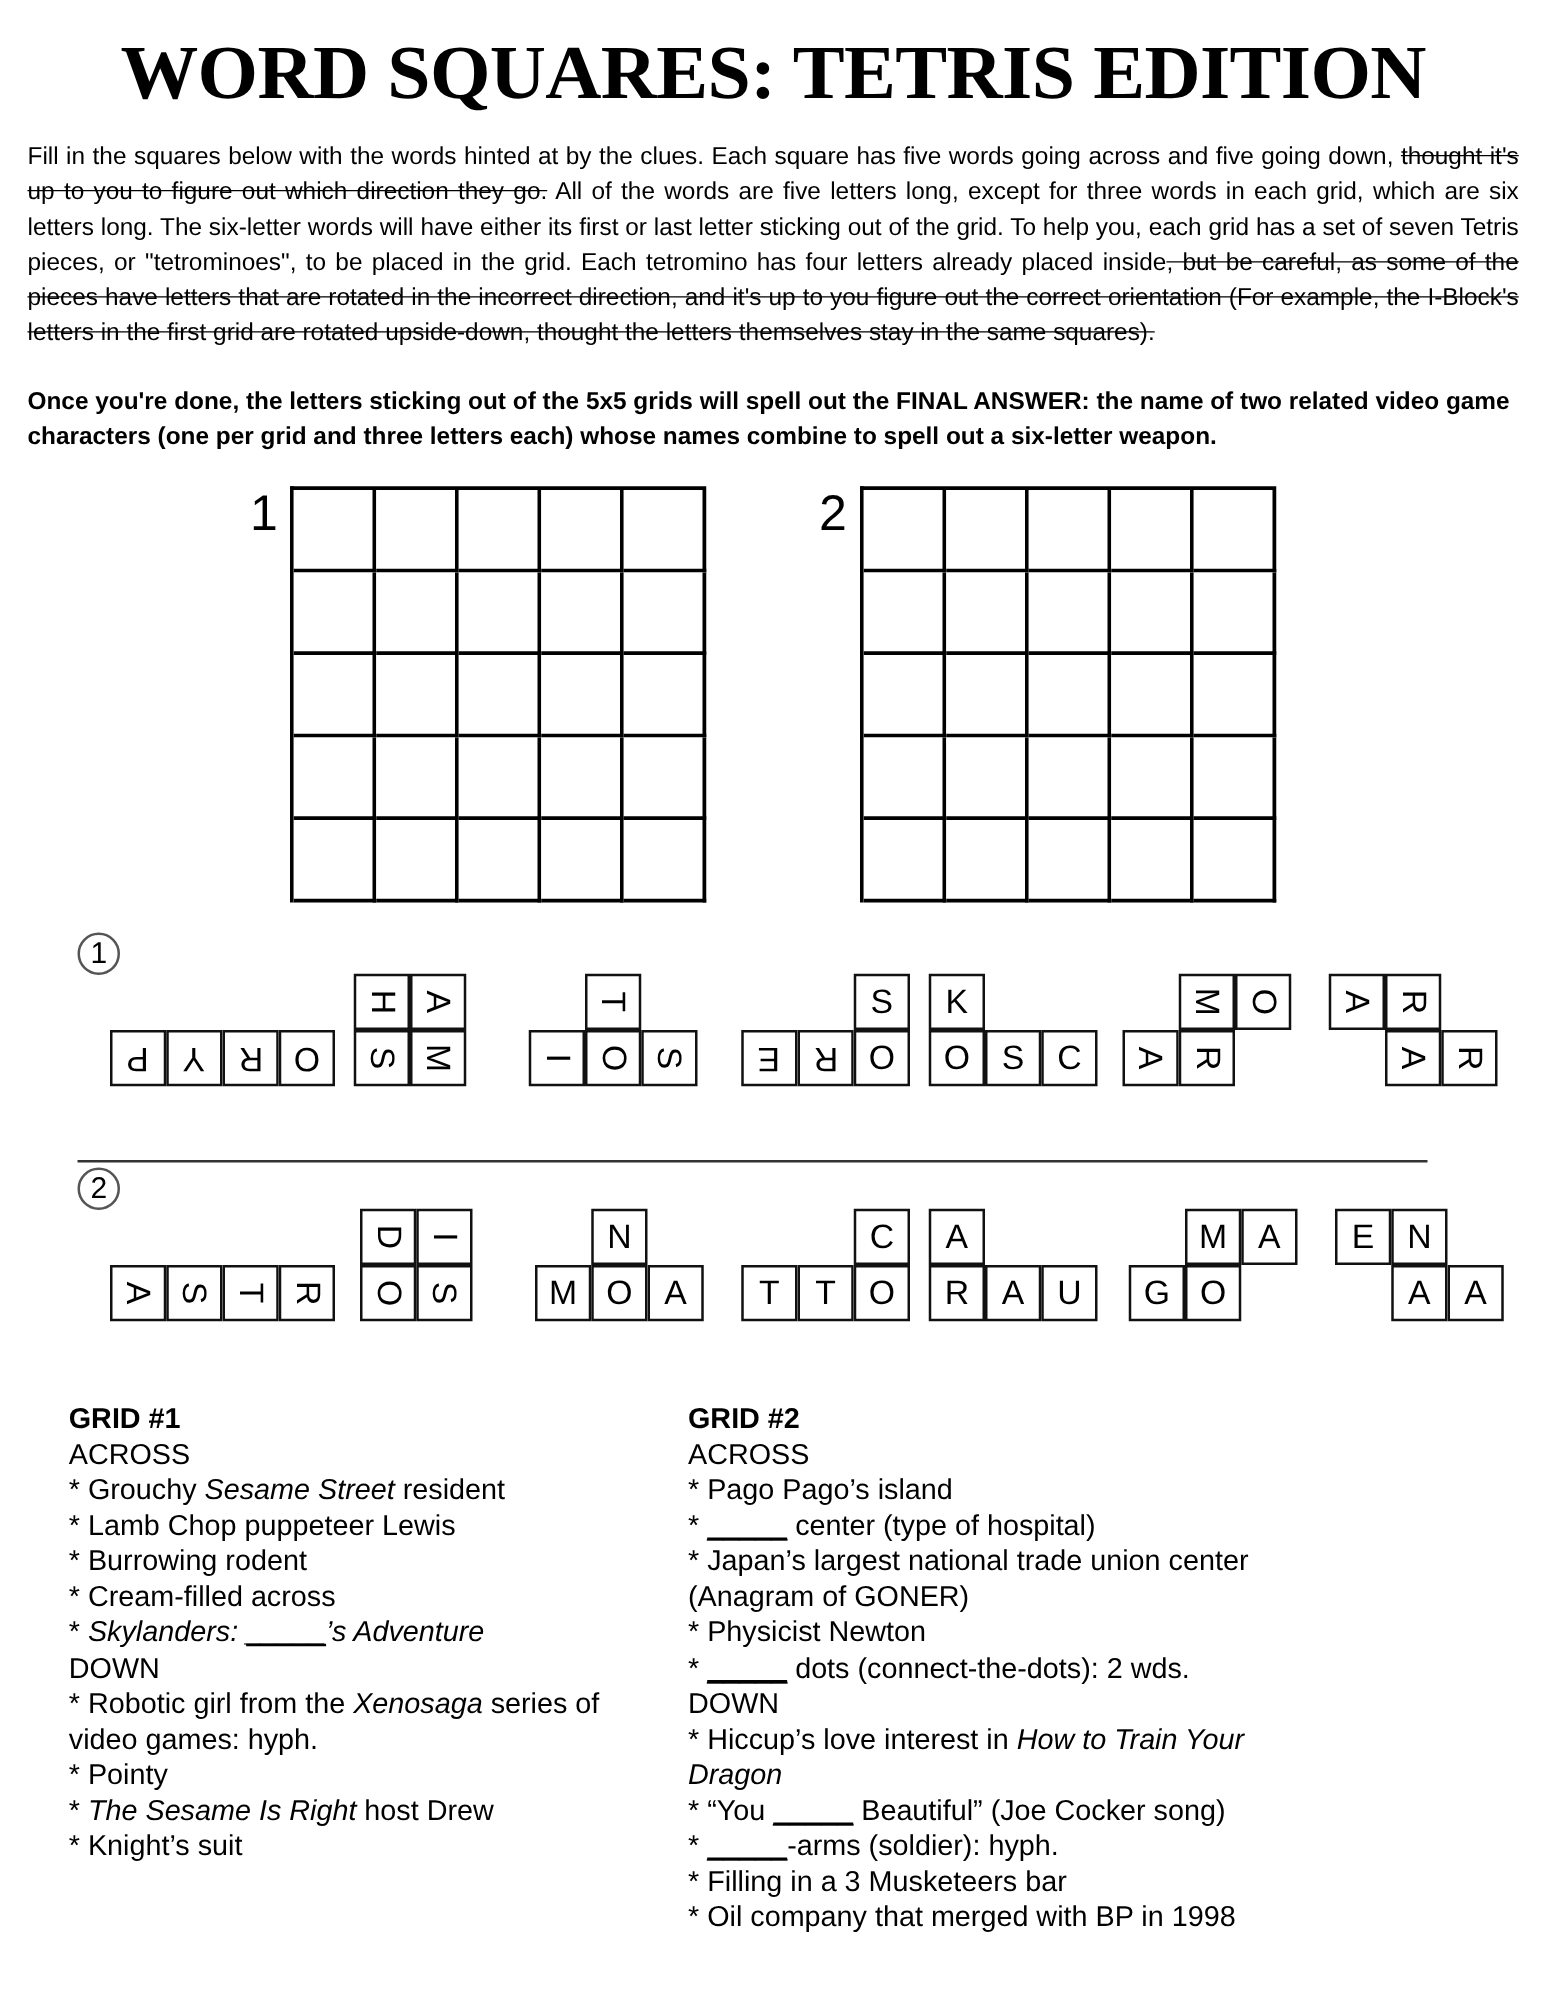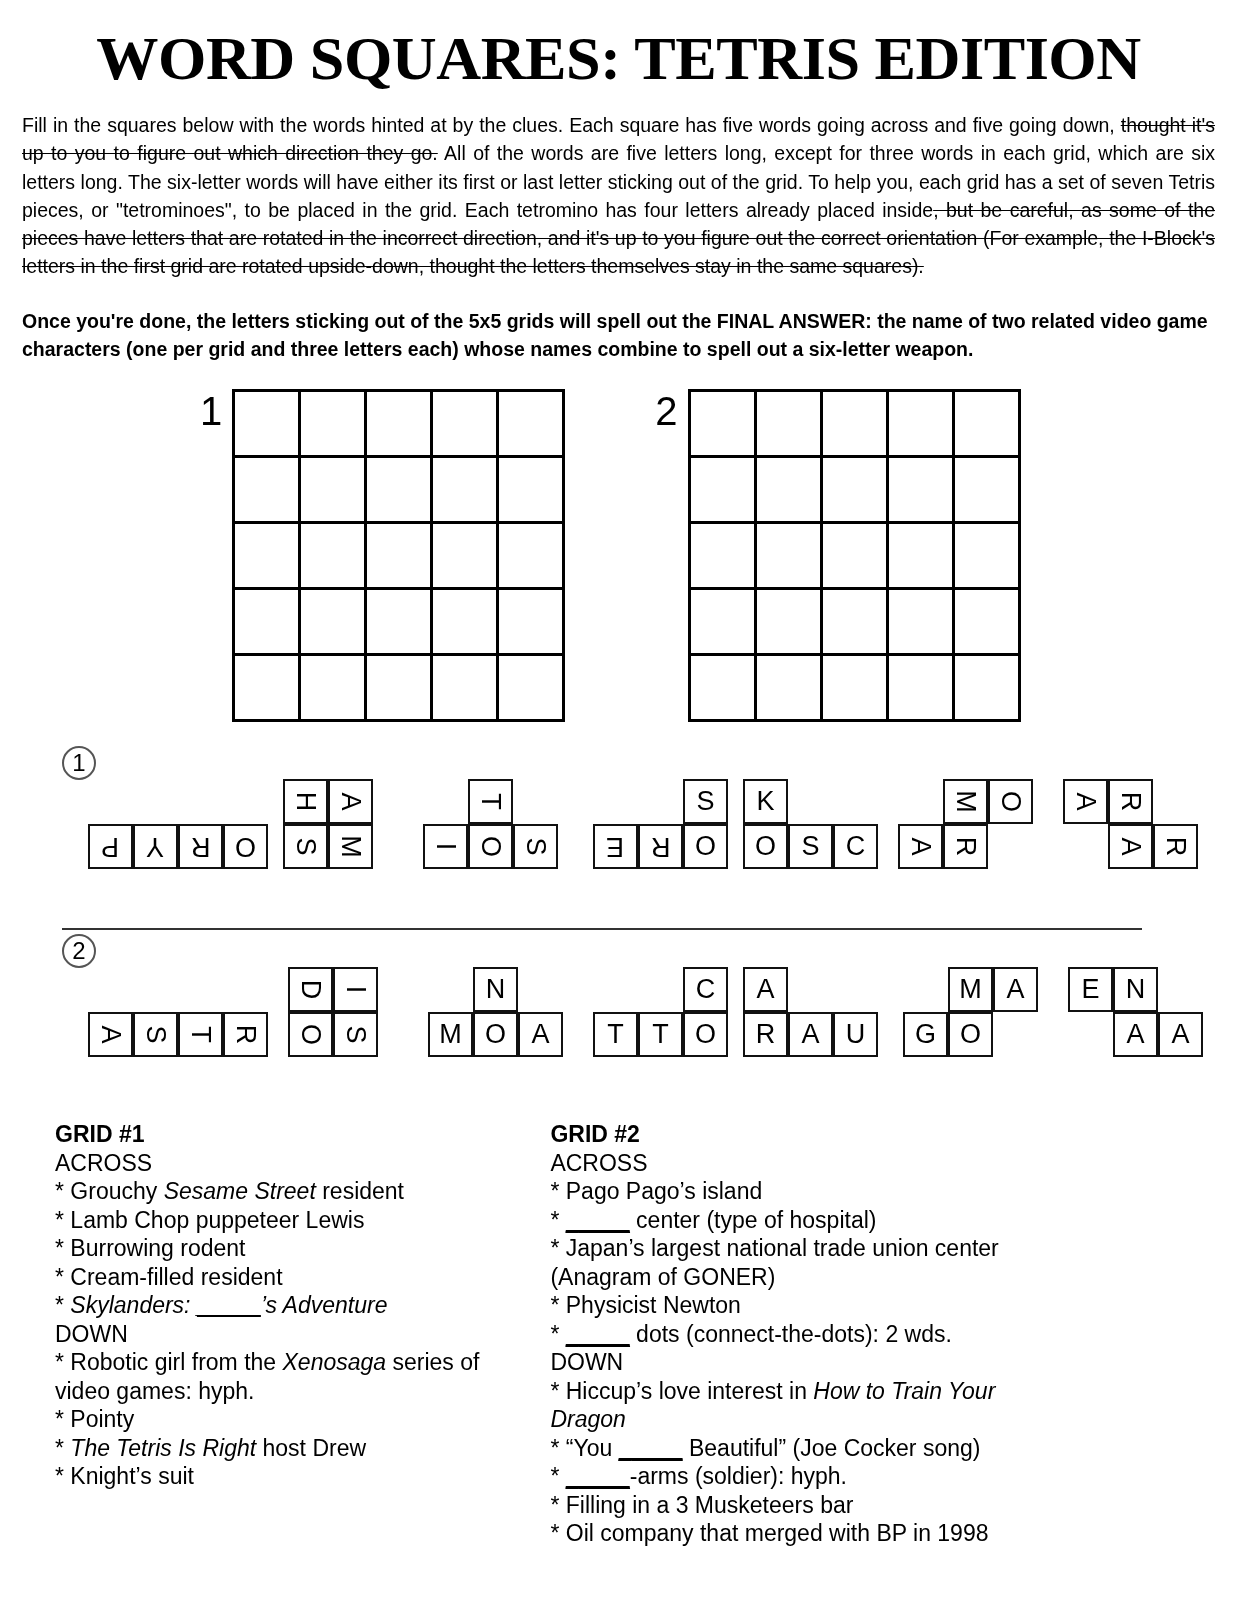--- a/index.html
+++ b/index.html
@@ -325,26 +325,26 @@
       </div>
   </div>
 
   <div class="clues">
     <div class="clue-col">
       <div class="clue-head">GRID #1</div>
       <div class="clue-dir">ACROSS</div>
       <div class="clue-item">* Grouchy <span class="ital">Sesame Street</span> resident</div>
       <div class="clue-item">* Lamb Chop puppeteer Lewis</div>
       <div class="clue-item">* Burrowing rodent</div>
-      <div class="clue-item">* Cream-filled resident</div>
+      <div class="clue-item">* Cream-filled across</div>
       <div class="clue-item">* <span class="ital">Skylanders: <span class="blank">_____</span>’s Adventure</span></div>
       <div class="clue-dir">DOWN</div>
       <div class="clue-item">* Robotic girl from the <span class="ital">Xenosaga</span> series of video games: hyph.</div>
       <div class="clue-item">* Pointy</div>
-      <div class="clue-item">* <span class="ital">The Tetris Is Right</span> host Drew</div>
+      <div class="clue-item">* <span class="ital">The Sesame Is Right</span> host Drew</div>
       <div class="clue-item">* Knight’s suit</div>
     </div>
 
     <div class="clue-col right">
       <div class="clue-head">GRID #2</div>
       <div class="clue-dir">ACROSS</div>
       <div class="clue-item">* Pago Pago’s island</div>
       <div class="clue-item">* <span class="blank">_____</span> center (type of hospital)</div>
       <div class="clue-item">* Japan’s largest national trade union center (Anagram of GONER)</div>
       <div class="clue-item">* Physicist Newton</div>

